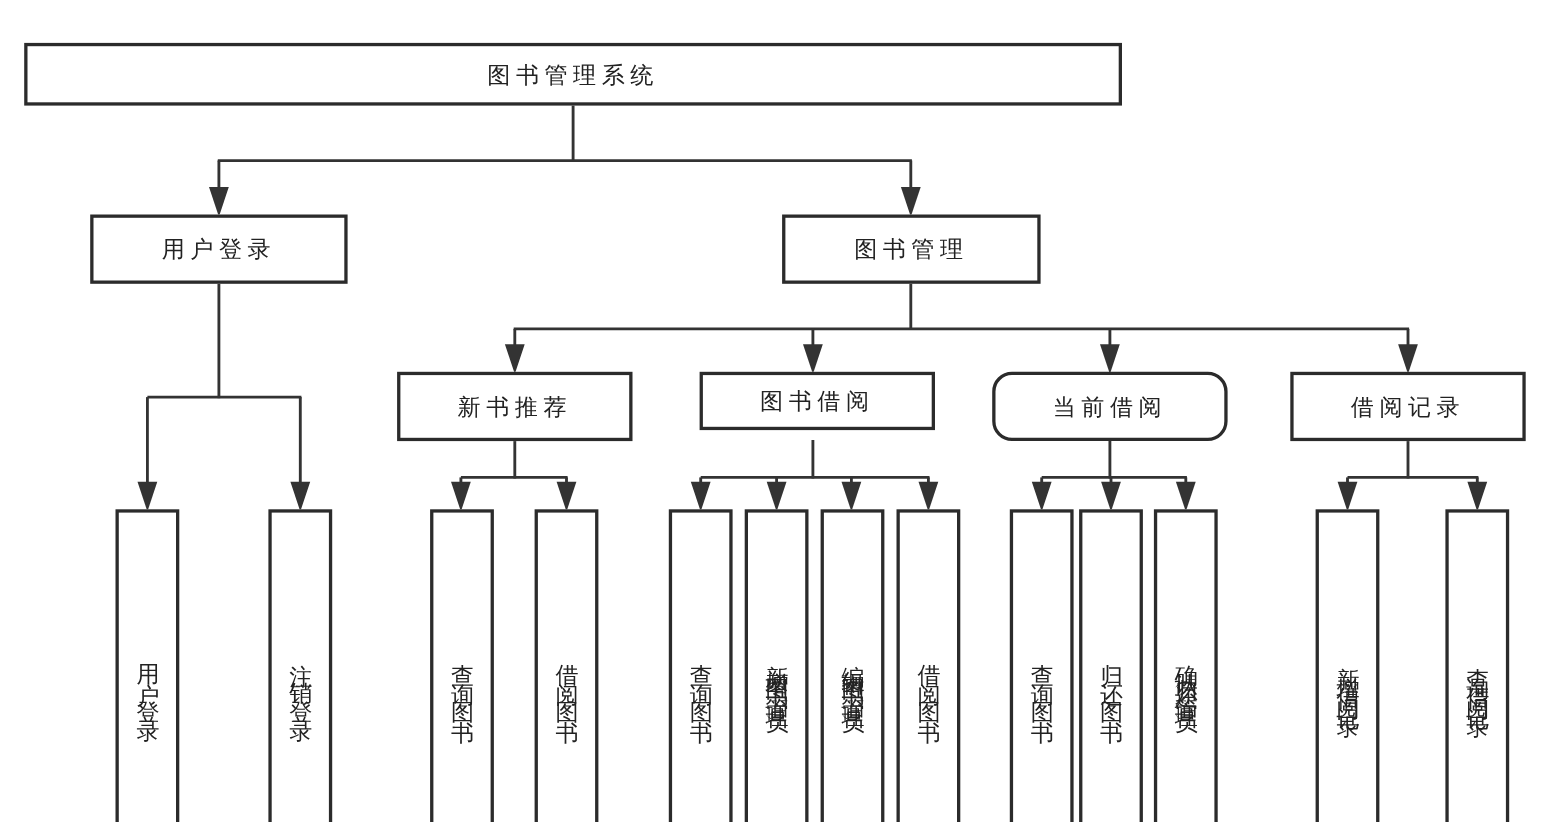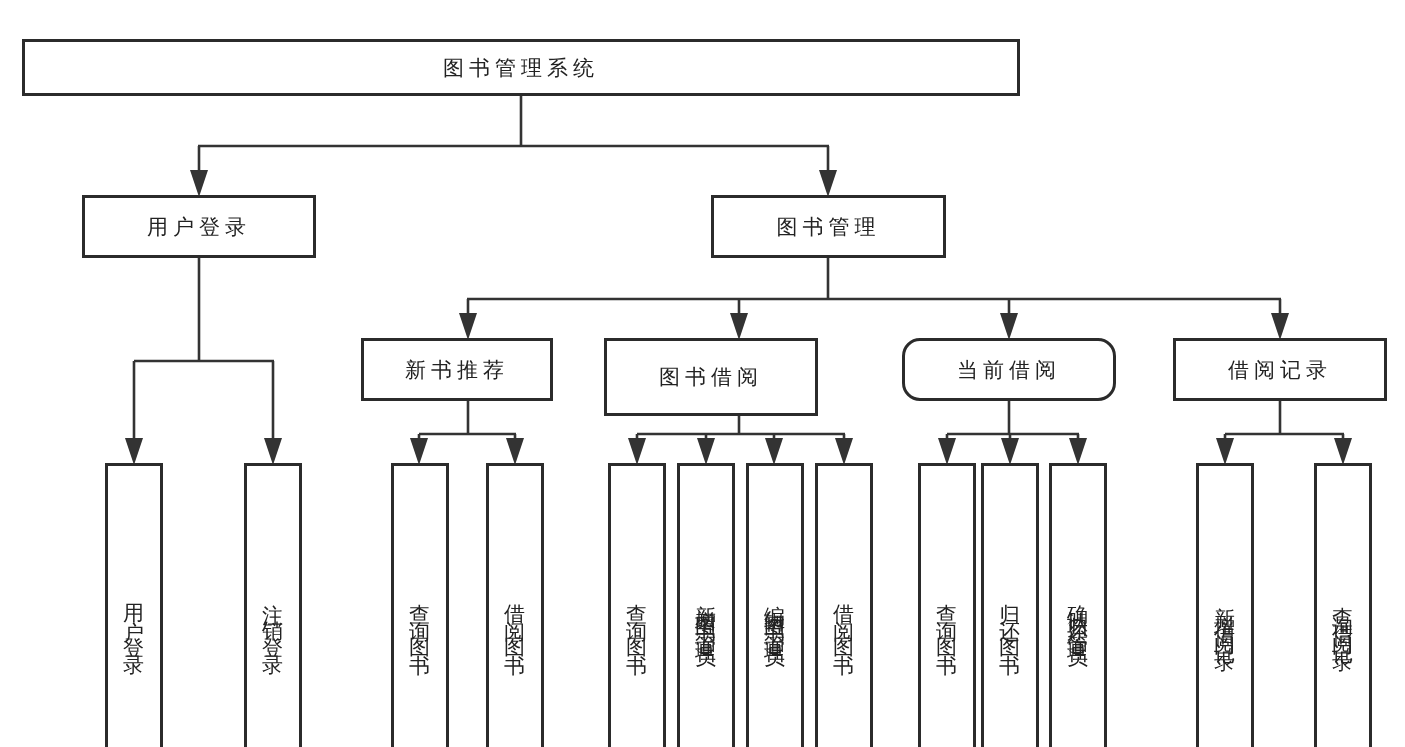--- a/index.html
+++ b/index.html
@@ -114,24 +114,24 @@
     <span class="hlabel">图书管理系统</span>
   </div>
 
   <div class="box" style="left:82px;top:169px;width:234px;height:63px;">
     <span class="hlabel">用户登录</span>
   </div>
   <div class="box" style="left:711px;top:169px;width:235px;height:63px;">
     <span class="hlabel">图书管理</span>
   </div>
 
-  <div class="box" style="left:361px;top:312px;width:192px;height:63px;">
+  <div class="box" style="left:361px;top:312px;width:214px;height:63px;">
     <span class="hlabel">新书推荐</span>
   </div>
-  <div class="box" style="left:604px;top:312px;width:214px;height:78px;">
+  <div class="box" style="left:636px;top:312px;width:214px;height:53px;">
     <span class="hlabel">图书借阅</span>
   </div>
   <div class="box" style="left:902px;top:312px;width:214px;height:63px;border-radius:18px;">
     <span class="hlabel">当前借阅</span>
   </div>
   <div class="box" style="left:1173px;top:312px;width:214px;height:63px;">
     <span class="hlabel">借阅记录</span>
   </div>
 
   <div class="box leaf" style="left:105px;">

